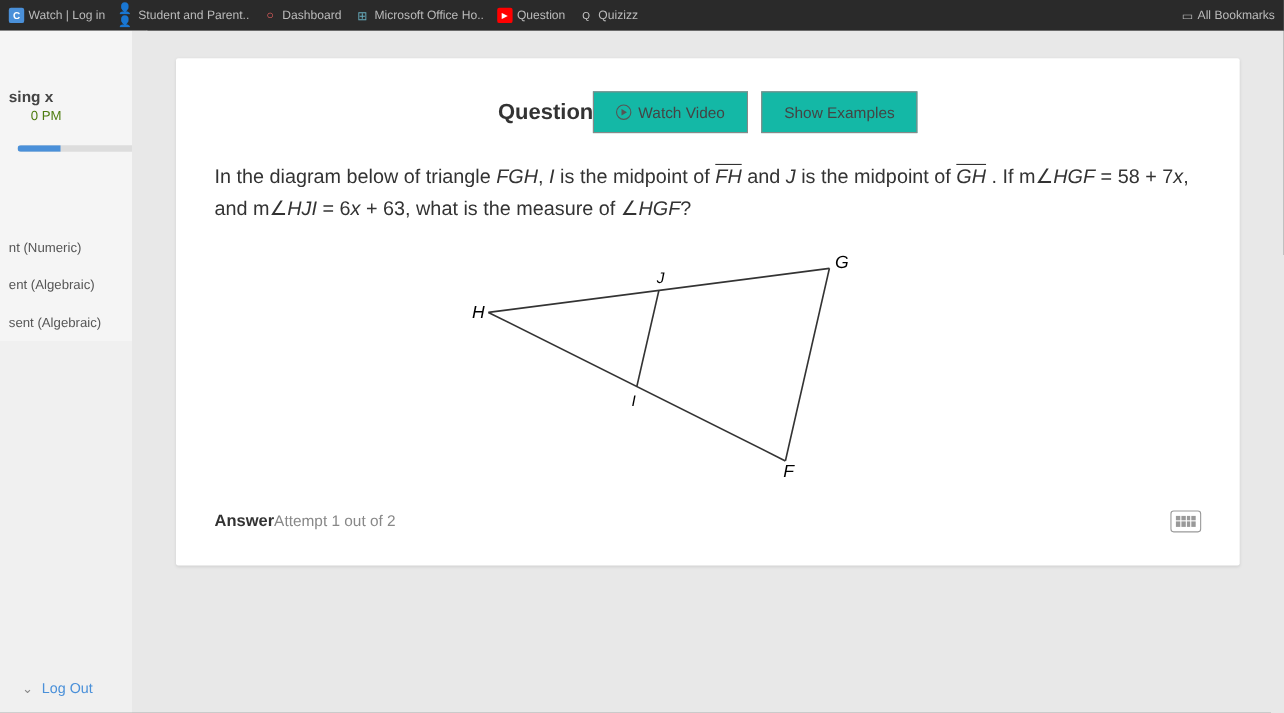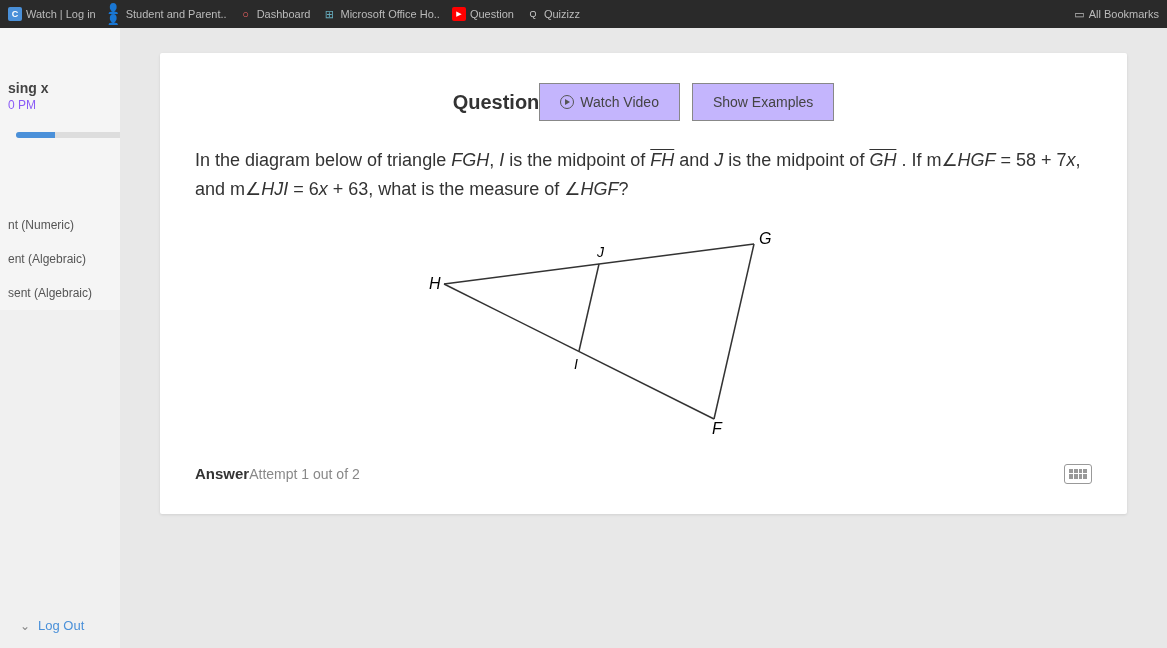--- a/index.html
+++ b/index.html
@@ -8,36 +8,36 @@
     .browser-tabs { background: #2a2a2a; height: 28px; display: flex; align-items: center; padding: 0 8px; gap: 12px; }
     .tab-item { display: flex; align-items: center; gap: 4px; color: #bbb; font-size: 11px; cursor: pointer; }
     .tab-icon { width: 14px; height: 14px; display: inline-flex; align-items: center; justify-content: center; }
     .bookmarks-right { margin-left: auto; color: #bbb; font-size: 11px; display: flex; align-items: center; gap: 4px; }
     
     .page-wrapper { background: #d8d8d8; height: 620px; display: flex; }
     
     .sidebar { width: 134px; background: #f5f5f5; padding-top: 180px; border-right: 1px solid #ccc; }
     .sidebar-header { position: absolute; top: 40px; left: 0; width: 144px; padding: 12px 8px; }
     .assign-title { color: #444; font-size: 14px; font-weight: bold; }
-    .time-label { color: #8b5cf6; font-size: 12px; margin-top: 2px; }
+    .time-label { color: #4d7c0f; font-size: 12px; margin-top: 2px; margin-left: 20px; }
     .progress-bar { margin: 20px 8px; height: 6px; background: #ddd; border-radius: 3px; overflow: hidden; }
     .progress-fill { height: 100%; width: 35%; background: #4a90d9; }
     .nav-item { padding: 10px 8px; color: #555; font-size: 12px; cursor: pointer; }
     .nav-item.active { background: #c8daea; color: #333; font-weight: 500; }
     .logout-area { position: absolute; bottom: 15px; left: 20px; display: flex; align-items: center; gap: 8px; }
     .logout-link { color: #4a90d9; font-size: 13px; cursor: pointer; }
     .chevron { color: #888; font-size: 12px; }
     
     .main-area { flex: 1; padding: 25px 40px; background: #e8e8e8; position: relative; }
     .content-card { background: #fff; padding: 30px 35px; border-radius: 2px; box-shadow: 0 1px 3px rgba(0,0,0,0.1); }
     
     .question-header { display: flex; align-items: center; justify-content: center; margin-bottom: 25px; }
     .question-title { font-size: 20px; color: #333; font-weight: bold; }
     .header-buttons { display: flex; gap: 12px; }
-    .header-btn { padding: 10px 20px; border: 1px solid #888; background: #c4b5fd; color: #444; font-size: 14px; cursor: pointer; display: flex; align-items: center; gap: 6px; }
+    .header-btn { padding: 10px 20px; border: 1px solid #888; background: #14b8a6; color: #444; font-size: 14px; cursor: pointer; display: flex; align-items: center; gap: 6px; }
     .play-icon { width: 14px; height: 14px; border: 1.5px solid #555; border-radius: 50%; display: inline-flex; align-items: center; justify-content: center; }
     .play-triangle { width: 0; height: 0; border-left: 5px solid #555; border-top: 3px solid transparent; border-bottom: 3px solid transparent; margin-left: 1px; }
     
     .question-text { font-size: 18px; color: #333; line-height: 1.6; margin-bottom: 20px; font-family: Georgia, serif; }
     .math-var { font-style: italic; text-align: right; }
     .angle { font-family: Arial; }
     
     .diagram { display: flex; justify-content: center; margin: 10px 0 20px; }
     .diagram svg { width: 480px; height: 210px; }
     

